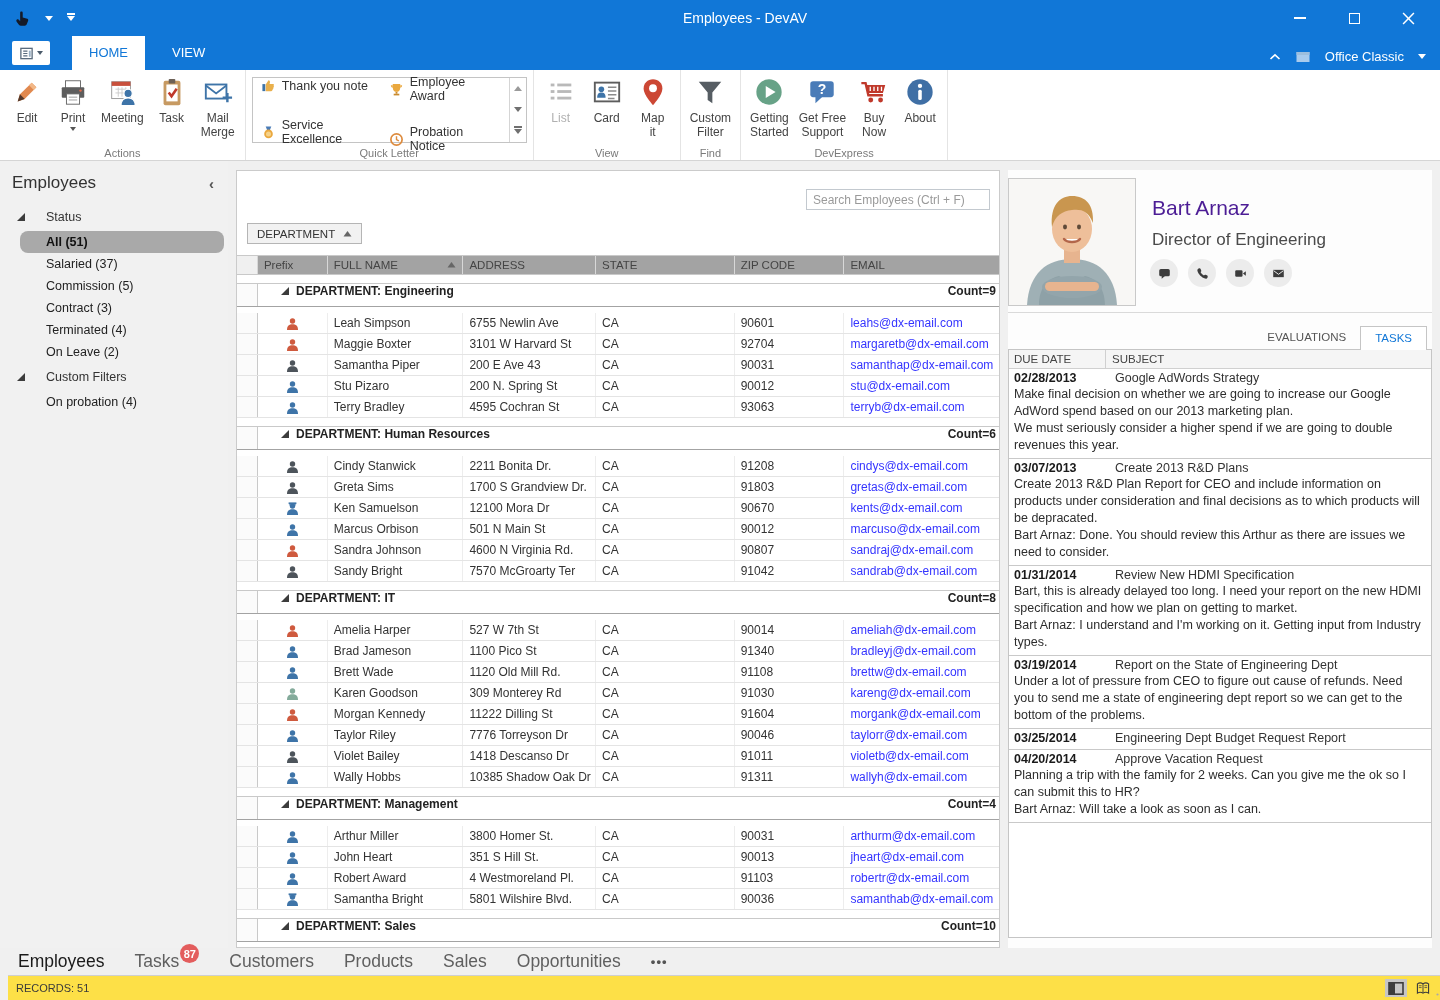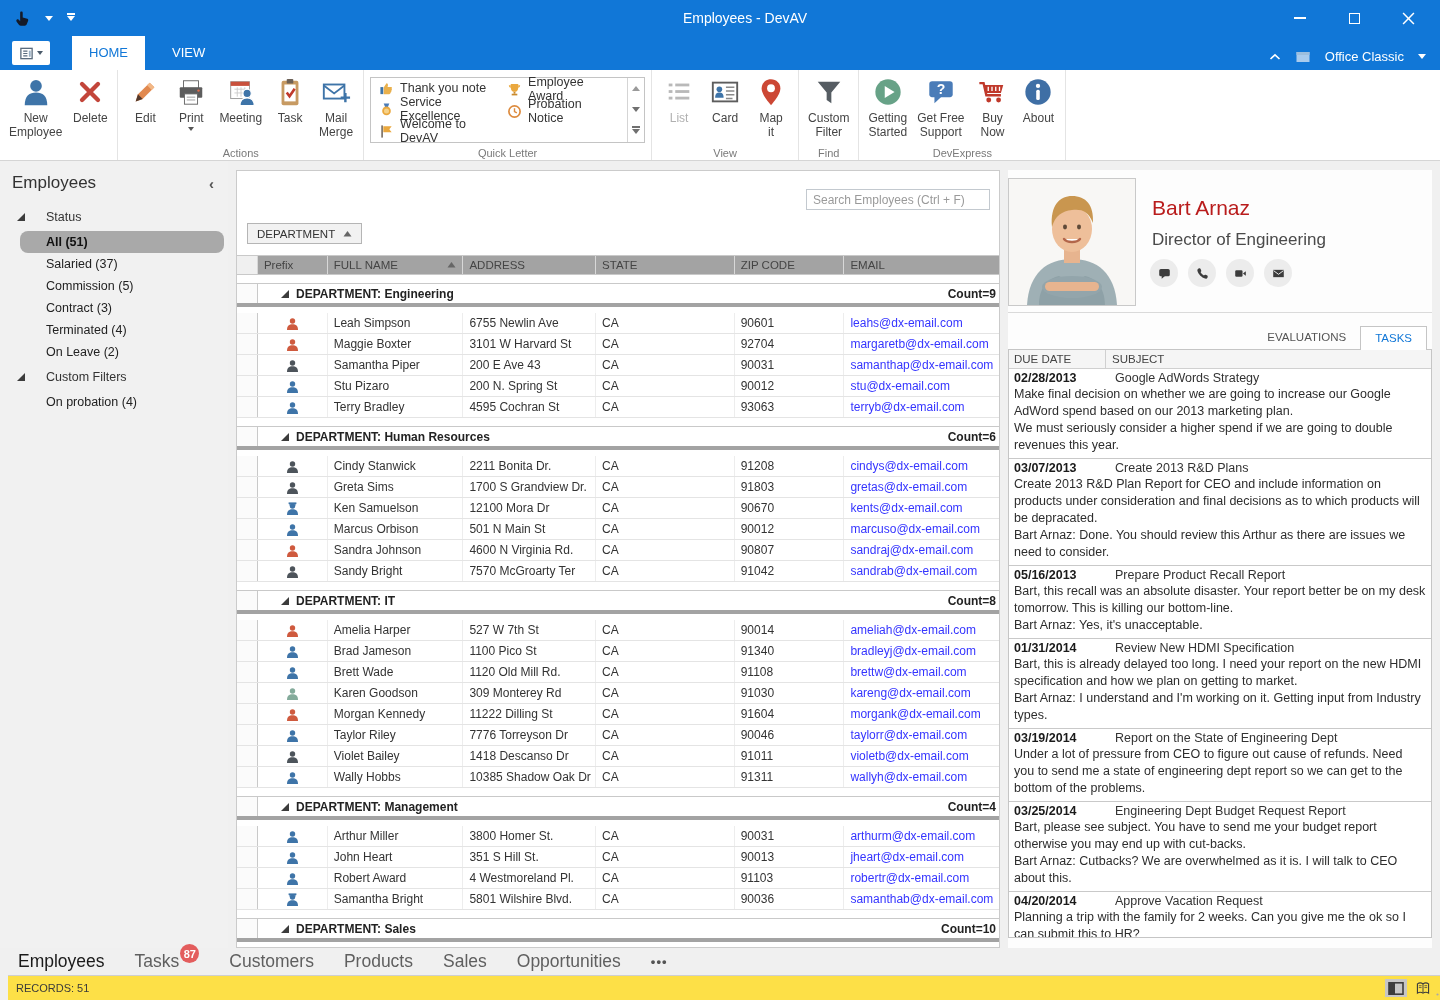--- a/index.html
+++ b/index.html
@@ -39,21 +39,21 @@
   .rb-caption { position:absolute; bottom:1px; left:0; right:0; text-align:center; font-size:11px; color:#7a7a7a; }
   .rb-btn { display:flex; flex-direction:column; align-items:center; min-width:46px; padding:3px 5px 0 5px; height:68px; border-radius:2px; }
   .rb-btn .icn { height:32px; display:flex; align-items:center; }
   .rb-btn .icn svg { width:30px; height:30px; }
   .rb-lbl { margin-top:3px; font-size:12px; color:#444; text-align:center; white-space:pre-line; line-height:14px; }
   .rb-btn.disabled .rb-lbl { color:#b0b0b0; }
   .rb-dd { margin-top:2px; width:0;height:0;border-left:3.5px solid transparent;border-right:3.5px solid transparent;border-top:4px solid #555; }
   
   .gallery { display:flex; margin:4px 2px 0 2px; border:1px solid #c4c4c4; background:#fff; height:66px; }
   .gal-cols { display:flex; }
-  .gal-col { display:flex; flex-direction:column; }
+  .gal-col { display:flex; flex-direction:column;gap:28px; }
   .gal-item { display:flex; align-items:center; gap:6px; height:22px; padding:0 10px 0 8px; font-size:12.5px; color:#333; width:128px; }
   .gal-item .icn svg { width:15px; height:15px; }
   .gal-scroll { width:17px; border-left:1px solid #d5d5d5; display:flex; flex-direction:column; }
   .gal-sbtn { flex:1; display:flex; align-items:center; justify-content:center; }
   .tri-up { width:0;height:0;border-left:4px solid transparent;border-right:4px solid transparent;border-bottom:5px solid #9a9a9a; }
   .tri-dn { width:0;height:0;border-left:4px solid transparent;border-right:4px solid transparent;border-top:5px solid #707070; }
   .tri-dn.bar { position:relative; }
   .tri-dn.bar:before { content:""; position:absolute; left:-4px; top:-8px; width:8px; height:1.8px; background:#707070; }
   
   .workspace { position:absolute; left:0; top:161px; width:1440px; height:787px; background:#f0f0f0; }
@@ -70,36 +70,36 @@
   .gtop { position:relative; height:84px; }
   .searchbox { position:absolute; right:9px; top:18px; width:184px; height:21px; border:1px solid #c3c9cf; font-size:12px; padding:0 6px; color:#333; outline:none; font-family:"Liberation Sans",sans-serif; }
   .searchbox::placeholder { color:#9a9a9a; }
   .groupbtn { position:absolute; left:10px; top:52px; height:21px; border:1px solid #b5b5b5; background:#f2f2f2; display:flex; align-items:center; gap:8px; padding:0 9px; font-size:11.5px; color:#333; }
   .ghead { display:flex; height:20px; background:#a3a3a3; border-top:1px solid #c9c9c9; border-bottom:1px solid #c9c9c9; font-size:11.5px; color:#444; }
   .hc { display:flex; align-items:center; padding-left:6px; border-right:1px solid #d8d8d8; overflow:hidden; white-space:nowrap; }
   .hc.ind { background:#f0f0f0; padding:0; }
   .hc .sort { margin-left:auto; margin-right:6px; }
   .gbody { overflow:hidden; }
   .gsec { margin-top:8px; }
-  .grow { display:flex; height:24px; border-top:1px solid #c9c9c9; border-bottom:4px solid #a3a3a3; align-items:center; font-size:12px; font-weight:bold; color:#222; }
+  .grow { display:flex; height:24px; border-top:1px solid #c9c9c9; border-bottom:1px solid #a3a3a3; align-items:flex-start; font-size:12px; font-weight:bold; color:#222; }
   .grow .ind { width:21px; align-self:stretch; border-right:1px solid #c9c9c9; background:#fbfbfb; }
   .glabel { display:flex; align-items:center; gap:7px; padding-left:23px; }
   .gcount { margin-left:auto; padding-right:3px; }
   .rows { margin-top:6px; }
   .drow { display:flex; height:21px; align-items:stretch; border-bottom:1px solid #e4e4e4; font-size:12px; color:#333; }
   .drow .ind { width:21px; border-right:1px solid #c9c9c9; background:#fbfbfb; }
   .cell { display:flex; align-items:center; padding-left:6px; border-right:1px solid #ededed; overflow:hidden; white-space:nowrap; }
   .cell.pref { justify-content:center; padding-left:0; }
   .cell a { color:#3434ff; text-decoration:none; }
   .c1{width:70px;} .c2{width:136px;} .c3{width:133px;} .c4{width:139px;} .c5{width:110px;} .c6{width:155px; border-right:none;}
   
   .detail { position:absolute; left:1008px; top:9px; width:424px; height:778px; background:#fdfdfd; }
   .photo { position:absolute; left:0; top:8px; width:128px; height:128px; background:#fff; border:1px solid #c9c9c9; }
   .photo svg { display:block; width:126px; height:126px; }
-  .dname { position:absolute; left:144px; top:26px; font-size:21px; color:#b91c1c; }
+  .dname { position:absolute; left:144px; top:26px; font-size:21px; color:#4c1d95; }
   .dtitle { position:absolute; left:144px; top:60px; font-size:17px; color:#4a4a4a; }
   .dcontacts { position:absolute; left:142px; top:89px; display:flex; gap:10px; }
   .cbtn { width:28px; height:28px; border-radius:50%; background:#ececec; display:flex; align-items:center; justify-content:center; }
   .cbtn svg { width:13px; height:13px; }
   .dsep { position:absolute; left:0; right:0; top:142px; height:1px; background:#dadada; }
   .tabstrip { position:absolute; right:5px; top:156px; display:flex; align-items:flex-start; height:24px; z-index:2; }
   .dtab { height:23px; line-height:23px; padding:0 14px; font-size:11.5px; color:#555; }
   .dtab.active { border:1px solid #c5c5c5; border-bottom:none; background:#fff; color:#1177d7; height:24px; }
   .tasktable { position:absolute; left:0; right:0; top:179px; bottom:10px; border:1px solid #c5c5c5; background:#fff; overflow:hidden; }
   .theader { display:flex; height:19px; background:#f5f5f5; border-bottom:1px solid #d0d0d0; font-size:11.5px; color:#444; }
@@ -181,41 +181,20 @@
       <span>Office Classic</span>
       <span class="dd-arrow"></span>
     </div>
   </div>
 
   <div class="ribbon" id="ribbon-groups">
       <div class="rb-group">
         <div class="rb-btn">
           <span class="icn ">
             <svg viewBox="0 0 32 32">
-              <circle cx="16" cy="9.5" r="6.2" fill="#3e74a8"></circle>
-              <path d="M4 30 C4 20 9 16.5 16 16.5 C23 16.5 28 20 28 30 Z" fill="#3e74a8"></path>
-            </svg>
-          </span>
-          <div class="rb-lbl">New
-Employee</div>
-        </div>
-        <div class="rb-btn">
-          <span class="icn ">
-            <svg viewBox="0 0 32 32">
-              <path d="M7.5 7.5 L24.5 24.5 M24.5 7.5 L7.5 24.5" stroke="#c3453a" stroke-width="4.6" stroke-linecap="round" fill="none"></path>
-            </svg>
-          </span>
-          <div class="rb-lbl">Delete</div>
-        </div>
-        <div class="rb-caption"></div>
-      </div>
-      <div class="rb-group">
-        <div class="rb-btn">
-          <span class="icn ">
-            <svg viewBox="0 0 32 32">
               <path d="M6 26 L8.5 18.5 L21 6 L26 11 L13.5 23.5 Z" fill="#e1894f"></path>
               <path d="M21 6 L26 11 L23.2 13.8 L18.2 8.8 Z" fill="#f2b887"></path>
               <path d="M6 26 L8.5 18.5 L13.5 23.5 Z" fill="#53392c"></path>
             </svg>
           </span>
           <div class="rb-lbl">Edit</div>
         </div>
         <div class="rb-btn">
           <span class="icn ">
             <svg viewBox="0 0 32 32">
@@ -1080,48 +1059,38 @@
             <div class="task">
               <div class="trow">
                 <span class="tdate">03/07/2013</span>
                 <span class="tsubj">Create 2013 R&amp;D Plans</span>
               </div>
               <div class="tdesc">Create 2013 R&amp;D Plan Report for CEO and include information on products under consideration and final decisions as to which products will be depracated.
 Bart Arnaz: Done. You should review this Arthur as there are issues we need to consider.</div>
             </div>
             <div class="task">
               <div class="trow">
-                <span class="tdate">05/16/2013</span>
-                <span class="tsubj">Prepare Product Recall Report</span>
-              </div>
-              <div class="tdesc">Bart, this recall was an absolute disaster. Your report better be on my desk tomorrow. This is killing our bottom-line.
-Bart Arnaz: Yes, it's unacceptable.</div>
-            </div>
-            <div class="task">
-              <div class="trow">
                 <span class="tdate">01/31/2014</span>
                 <span class="tsubj">Review New HDMI Specification</span>
               </div>
               <div class="tdesc">Bart, this is already delayed too long. I need your report on the new HDMI specification and how we plan on getting to market.
 Bart Arnaz: I understand and I'm working on it. Getting input from Industry types.</div>
             </div>
             <div class="task">
               <div class="trow">
                 <span class="tdate">03/19/2014</span>
                 <span class="tsubj">Report on the State of Engineering Dept</span>
               </div>
               <div class="tdesc">Under a lot of pressure from CEO to figure out cause of refunds. Need you to send me a state of engineering dept report so we can get to the bottom of the problems.</div>
             </div>
             <div class="task">
               <div class="trow">
                 <span class="tdate">03/25/2014</span>
                 <span class="tsubj">Engineering Dept Budget Request Report</span>
               </div>
-              <div class="tdesc">Bart, please see subject. You have to send me your budget report otherwise you may end up with cut-backs.
-Bart Arnaz: Cutbacks? We are overwhelmed as it is. I will talk to CEO about this.</div>
             </div>
             <div class="task">
               <div class="trow">
                 <span class="tdate">04/20/2014</span>
                 <span class="tsubj">Approve Vacation Request</span>
               </div>
               <div class="tdesc">Planning a trip with the family for 2 weeks. Can you give me the ok so I can submit this to HR?
  Bart Arnaz: Will take a look as soon as I can.</div>
             </div>
           </div>

